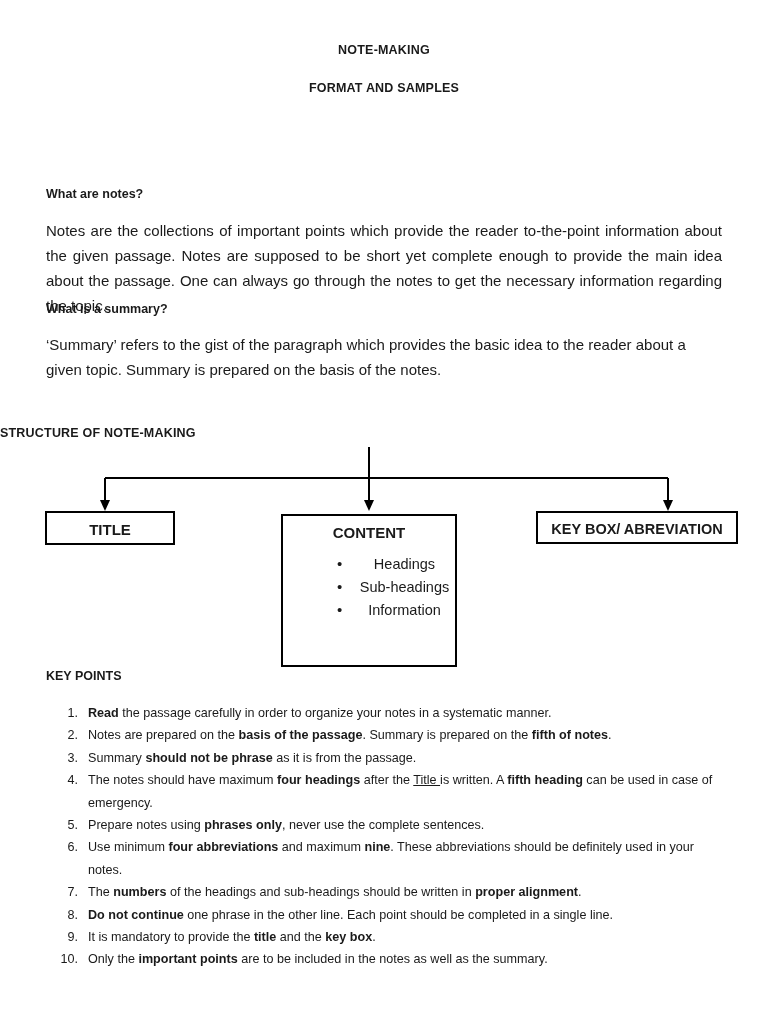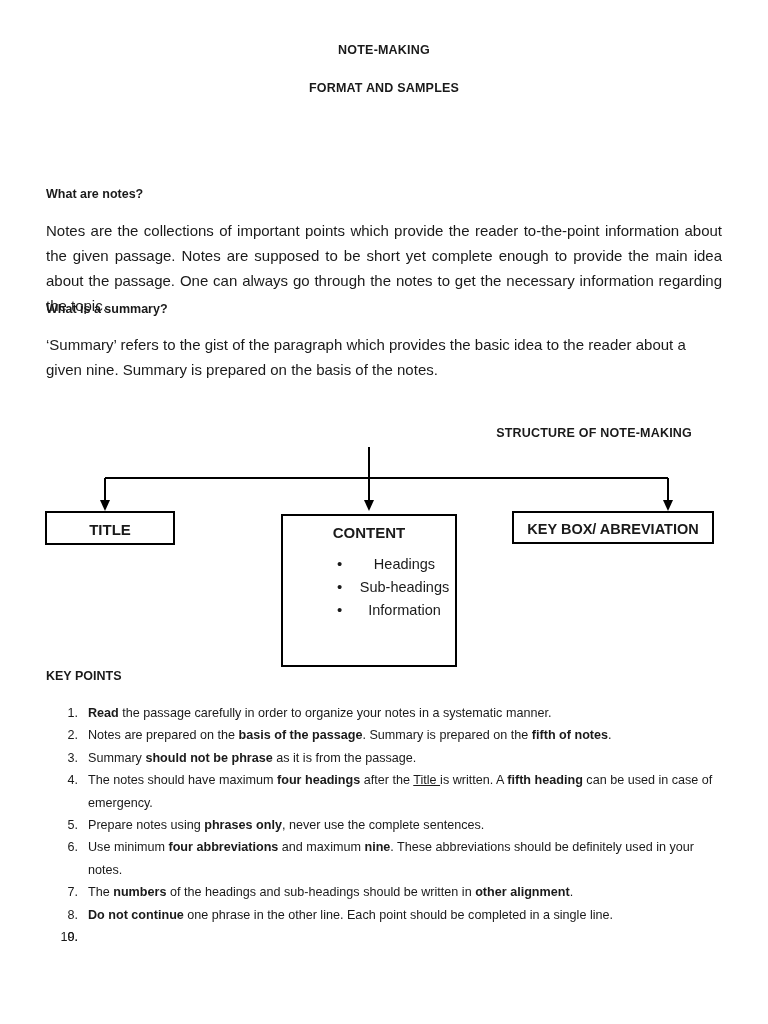--- a/index.html
+++ b/index.html
@@ -69,21 +69,21 @@
     left: 0;
     top: 420px;
     width: 768px;
     height: 225px;
   }
   .diagram-title {
     position: absolute;
     left: 0;
     top: 6px;
     width: 692px;
-    text-align: right;
+    text-align: left;
     font-size: 12.5px;
     font-weight: bold;
     letter-spacing: 0.2px;
   }
   .diagram svg {
     position: absolute;
     left: 0;
     top: 0;
   }
   .node-box {
@@ -98,21 +98,21 @@
     width: 130px;
     height: 34px;
   }
   #box-content {
     left: 281px;
     top: 94px;
     width: 176px;
     height: 153px;
   }
   #box-keybox {
-    left: 512px;
+    left: 536px;
     top: 91px;
     width: 202px;
     height: 33px;
   }
   .box-label {
     font-size: 15px;
     font-weight: bold;
     text-align: center;
     line-height: 1;
   }
@@ -177,21 +177,21 @@
 
   <div class="doc-titles">
     <div class="doc-title-line">NOTE-MAKING</div>
     <div class="doc-title-line">FORMAT AND SAMPLES</div>
   </div>
 
   <div class="section-head" id="q1-head">What are notes?</div>
   <div class="para" id="p1">Notes are the collections of important points which provide the reader to-the-point information about the given passage. Notes are supposed to be short yet complete enough to provide the main idea about the passage. One can always go through the notes to get the necessary information regarding the topic.</div>
 
   <div class="section-head" id="q2-head">What is a summary?</div>
-  <div class="para nojust" id="p2">‘Summary’ refers to the gist of the paragraph which provides the basic idea to the reader about a given nine. Summary is prepared on the basis of the notes.</div>
+  <div class="para nojust" id="p2">‘Summary’ refers to the gist of the paragraph which provides the basic idea to the reader about a given topic. Summary is prepared on the basis of the notes.</div>
 
   <div class="diagram">
 
     <div class="diagram-title">STRUCTURE OF NOTE-MAKING</div>
 
     <svg width="768" height="225">
 
       <line x1="369" y1="27" x2="369" y2="58" stroke="#000000" stroke-width="2"></line>
 
       <line x1="105" y1="58" x2="668" y2="58" stroke="#000000" stroke-width="2"></line>
@@ -227,19 +227,19 @@
 
   <div class="section-head" id="kp-head">KEY POINTS</div>
 
   <ol class="kp-list">
       <li class="kp-item"><span class="kp-num">1.</span><span class="kp-text"><b>Read</b> the passage carefully in order to organize your notes in a systematic manner.</span></li>
       <li class="kp-item"><span class="kp-num">2.</span><span class="kp-text">Notes are prepared on the <b>basis of the passage</b>. Summary is prepared on the <b>fifth of notes</b>.</span></li>
       <li class="kp-item"><span class="kp-num">3.</span><span class="kp-text">Summary <b>should not be phrase</b> as it is from the passage.</span></li>
       <li class="kp-item"><span class="kp-num">4.</span><span class="kp-text">The notes should have maximum <b>four headings</b> after the <u>Title </u>is written. A <b>fifth heading</b> can be used in case of emergency.</span></li>
       <li class="kp-item"><span class="kp-num">5.</span><span class="kp-text">Prepare notes using <b>phrases only</b>, never use the complete sentences.</span></li>
       <li class="kp-item"><span class="kp-num">6.</span><span class="kp-text">Use minimum <b>four abbreviations</b> and maximum <b>nine</b>. These abbreviations should be definitely used in your notes.</span></li>
-      <li class="kp-item"><span class="kp-num">7.</span><span class="kp-text">The <b>numbers</b> of the headings and sub-headings should be written in <b>other alignment</b>.</span></li>
+      <li class="kp-item"><span class="kp-num">7.</span><span class="kp-text">The <b>numbers</b> of the headings and sub-headings should be written in <b>proper alignment</b>.</span></li>
       <li class="kp-item"><span class="kp-num">8.</span><span class="kp-text"><b>Do not continue</b> one phrase in the other line. Each point should be completed in a single line.</span></li>
-      <li class="kp-item"><span class="kp-num">9.</span></li>
-      <li class="kp-item"><span class="kp-num">10.</span></li>
+      <li class="kp-item"><span class="kp-num">9.</span><span class="kp-text">It is mandatory to provide the <b>title</b> and the <b>key box</b>.</span></li>
+      <li class="kp-item"><span class="kp-num">10.</span><span class="kp-text">Only the <b>important points</b> are to be included in the notes as well as the summary.</span></li>
     </ol>
 
 </div>
 
 </body></html>

